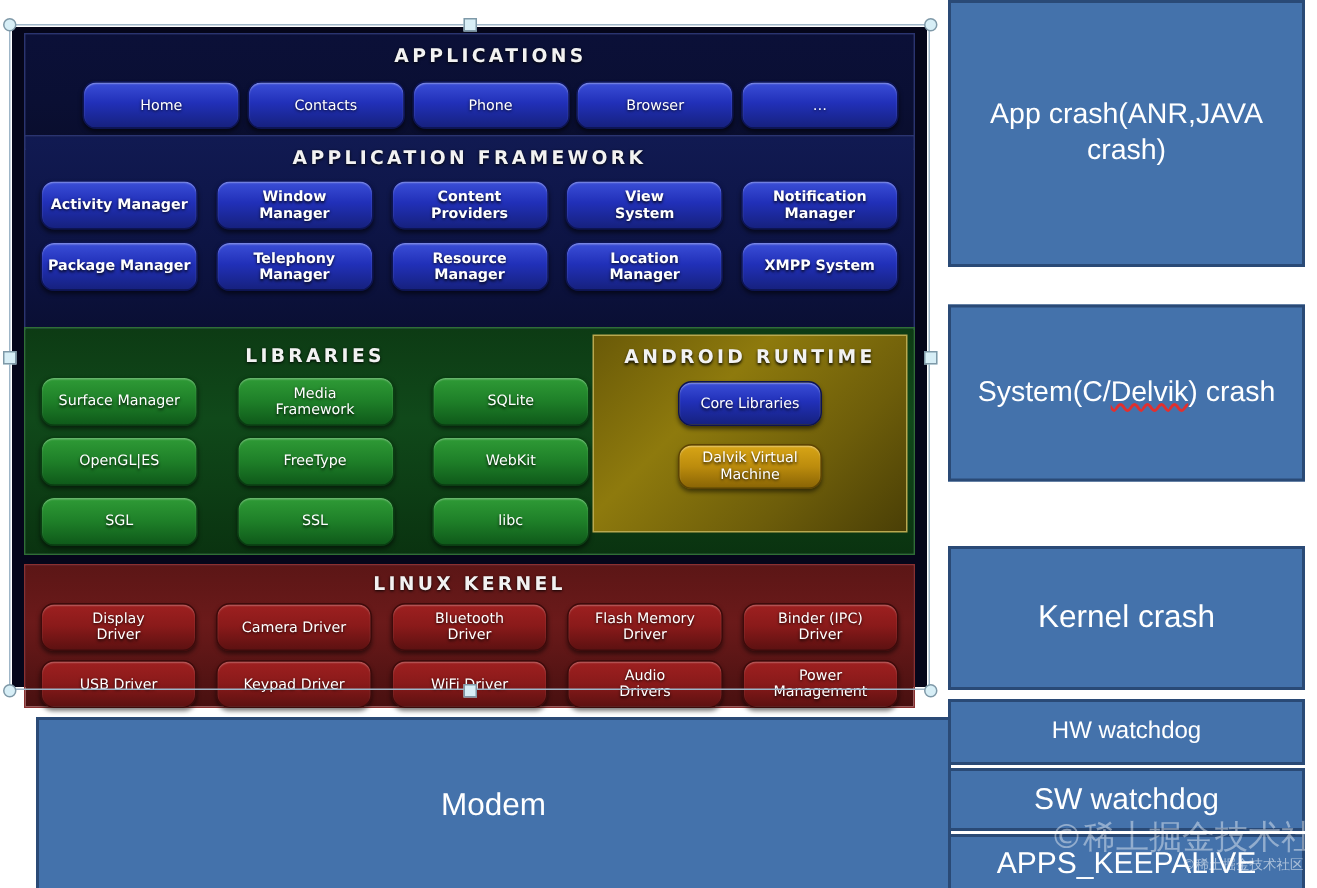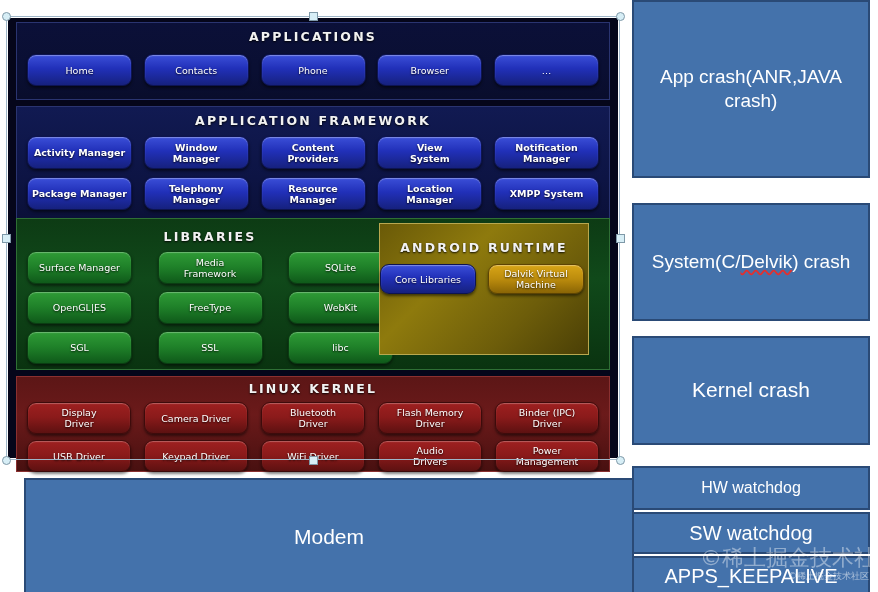--- a/index.html
+++ b/index.html
@@ -58,52 +58,53 @@
     border:1px solid #5d4403;
     box-shadow:inset 0 1px 1px rgba(255,255,255,.35),0 2px 3px rgba(0,0,0,.5);
   }
 
   
   #layer-applications{
     top:4px;height:78px;
     background:linear-gradient(to bottom,#0b1038 0%,#0a0f33 60%,#090d2c 100%);
     border:1px solid #2a3470;
     padding-top:6px;
+    padding-left:28px;
   }
   #layer-applications .row{margin-top:10px;}
   #layer-applications .pill{width:105px;height:32px;}
 
   
   #layer-framework{
-    top:88px;height:130px;
+    top:72px;height:130px;
     background:linear-gradient(to bottom,#111a52 0%,#0d1444 55%,#0a0f34 100%);
     border:1px solid #2a3470;
     padding-top:6px;
   }
   #layer-framework .row{margin-top:8px;font-weight:bold;}
   #layer-framework .pill{width:105px;height:33px;}
 
   
   #layer-middle{
     top:200px;height:152px;
     background:linear-gradient(to bottom,#0d3b14 0%,#10491a 40%,#0a3310 100%);
     border:1px solid #2f6f35;
     padding:0;
   }
   #libraries{
     position:absolute;left:4px;top:4px;width:378px;bottom:4px;padding-top:6px;box-sizing:border-box;
   }
   #libraries .row{padding:0 6px;margin-top:7px;}
   #libraries .pill{width:105px;height:33px;}
   #runtime{
-    position:absolute;right:20px;top:4px;width:210px;bottom:14px;
+    position:absolute;right:4px;top:4px;width:210px;bottom:14px;
     background:linear-gradient(135deg,#6a5a08 0%,#8e7a0d 35%,#6d5d0a 70%,#4a3f06 100%);
-    border:1px solid #b9a84f;box-sizing:border-box;padding-top:16px;
-  }
-  #runtime .rt-pills{display:flex;flex-direction:row;align-items:center;gap:12px;margin-top:9px;}
+    border:1px solid #b9a84f;box-sizing:border-box;padding-top:6px;
+  }
+  #runtime .rt-pills{display:flex;flex-direction:column;align-items:center;gap:12px;margin-top:9px;}
   #runtime .pill{width:96px;height:30px;}
 
   
   #layer-kernel{
     top:358px;height:96px;
     background:linear-gradient(to bottom,#5c1616 0%,#6b1a1a 40%,#481010 100%);
     border:1px solid #8a3030;
     padding-top:4px;
   }
   #layer-kernel .row{margin-top:6px;}
@@ -119,21 +120,21 @@
 
   
   .rbox{
     position:absolute;left:632px;width:238px;
     background:#4472ab;border:2px solid #2a4a76;box-sizing:border-box;
     display:flex;align-items:center;justify-content:center;text-align:center;
     color:#ffffff;line-height:1.25;
   }
   #rbox-app{top:0;height:178px;font-size:19px;padding:0 14px;}
   #rbox-system{top:203px;height:118px;font-size:19px;padding:0 14px;}
-  #rbox-kernel{top:336px;height:109px;font-size:21px;}
+  #rbox-kernel{top:364px;height:96px;font-size:21px;}
   #rbox-hw{top:466px;height:44px;font-size:16px;}
   #rbox-sw{top:512px;height:42px;font-size:20px;}
   #rbox-apps{top:556px;height:40px;font-size:20px;}
 
   .misspell{
     text-decoration:underline wavy #e03030;
     text-decoration-skip-ink:none;
   }
 
   

